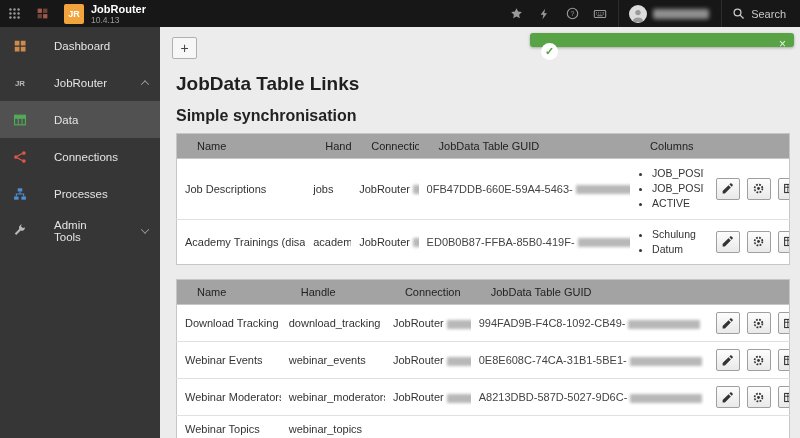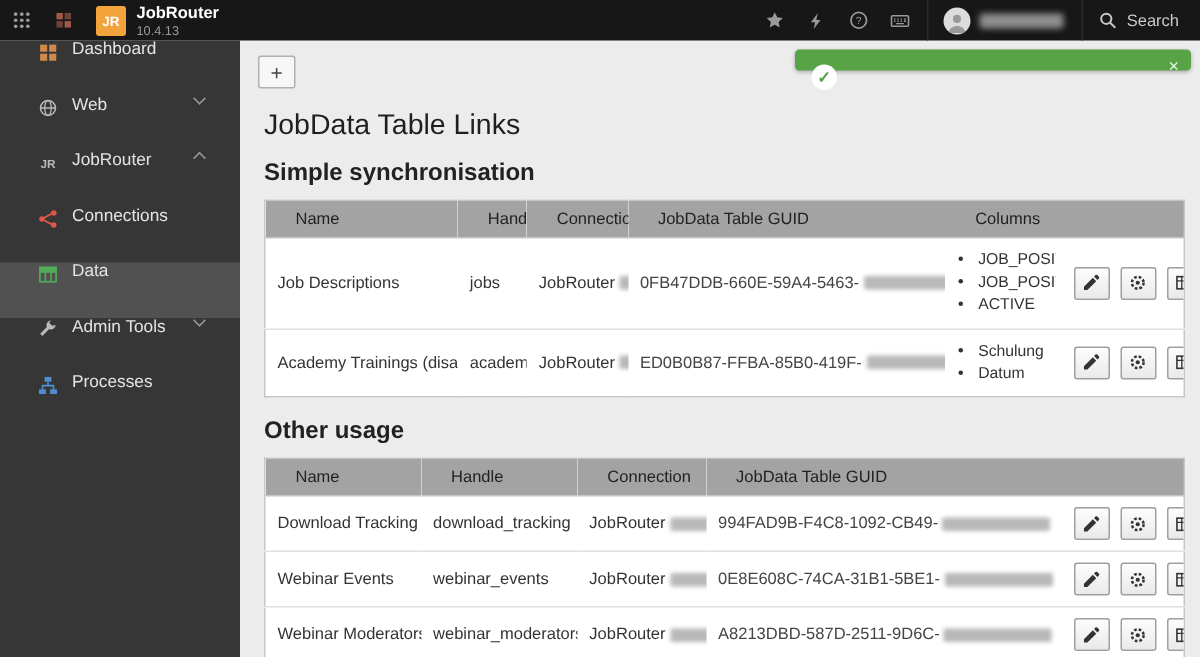--- a/index.html
+++ b/index.html
@@ -15,21 +15,21 @@
   .app-name{font-size:11px;font-weight:bold;color:#fff;line-height:12px}
   .app-ver{font-size:8.5px;color:#9a9a9a;line-height:10px}
   .tb-spacer{flex:1}
   .tb-div{width:1px;height:27px;background:#2d2d2d;margin:0 4px}
   .avatar{width:18px;height:18px;border-radius:50%;background:#dcdcdc;overflow:hidden;display:flex;align-items:flex-end;justify-content:center;margin-left:6px;cursor:pointer}
   .redact-name{display:inline-block;width:56px;height:10px;background:#8f8f8f;filter:blur(2px);border-radius:2px;margin:0 8px 0 6px}
   .search{display:flex;align-items:flex-end;gap:6px;color:#c9c9c9;font-size:11px;margin:0 14px 0 6px;cursor:pointer}
 
   
   .sidebar{position:absolute;top:27px;left:0;width:160px;height:411px;background:#363636}
-  .sb-item{height:37px;display:flex;padding:0 24px;gap:9px;color:#e4e4e4;font-size:11.5px;cursor:pointer}
+  .sb-item{height:37px;display:flex;align-items:center;padding:0 12px;gap:27px;color:#e4e4e4;font-size:11.5px;cursor:pointer}
   .sb-item.active{background:#515151}
   .si{width:15px;height:15px;flex:0 0 15px;color:#b9b9b9;display:inline-flex;align-items:center;justify-content:center}
   .si svg{display:block}
   .c-dash{color:#cf8a4b}
   .c-conn{color:#e0564a}
   .c-data{color:#52ab57}
   .c-proc{color:#4f8fd2}
   .chev{margin-left:auto;width:6px;height:6px;border-right:1.5px solid #9a9a9a;border-bottom:1.5px solid #9a9a9a;transform:rotate(45deg) translate(-1px,-1px)}
   .chev.up{transform:rotate(-135deg) translate(-1px,-1px)}
 
@@ -38,21 +38,21 @@
   .tabstrip{height:36px;position:relative}
   .add-tab{position:absolute;left:12px;top:10px;width:25px;height:22px;background:#f7f7f7;border:1px solid #b0b0b0;border-radius:2px;font-size:14px;line-height:1;color:#444;cursor:pointer}
 
   .toast{position:absolute;top:6px;right:6px;width:264px;background:#57a345;border-radius:3px;color:#fff;padding:7px 24px 7px 38px;z-index:10;box-shadow:0 1px 3px rgba(0,0,0,.3)}
   .toast-check{position:absolute;left:11px;top:10px;width:17px;height:17px;border-radius:50%;background:#fff;color:#57a345;font-size:11px;font-weight:bold;display:flex;align-items:center;justify-content:center}
   .toast-title{font-size:11px;font-weight:bold;line-height:14px}
   .toast-msg{font-size:10px;opacity:.92;line-height:13px}
   .toast-close{position:absolute;right:8px;top:4px;font-size:12px;color:rgba(255,255,255,.85);cursor:pointer}
 
   .content{padding:2px 10px 0 16px}
-  .page-title{font-size:19px;color:#1f1f1f;font-weight:normal;margin:8px 0 12px}
+  .page-title{font-size:19px;color:#1f1f1f;font-weight:bold;margin:8px 0 12px}
   .section-heading{font-size:16px;color:#222;font-weight:bold;margin:4px 0 8px}
 
   table{width:100%;table-layout:fixed;border-collapse:collapse;background:#fff;border:1px solid #c6c6c6;font-size:11px;color:#333;margin-bottom:14px}
   th{text-align:left;font-weight:normal;padding:6px 20px;border-bottom:1px solid #c6c6c6;background:#a3a3a3;color:#222;white-space:nowrap;overflow:hidden}
   td{padding:7px 8px;border-bottom:1px solid #e0e0e0;vertical-align:middle;overflow:hidden;white-space:nowrap}
   tbody tr:last-child td{border-bottom:none}
   .cols{margin:0;padding-left:14px;font-size:10.5px;line-height:1.45;white-space:normal}
   .guid{color:#444}
   .actions{text-align:right;white-space:nowrap}
   .act{width:24px;height:22px;border:1px solid #9f9f9f;border-radius:2px;background:linear-gradient(#fdfdfd,#e9e9e9);margin-left:4px;cursor:pointer;display:inline-flex;align-items:center;justify-content:center;vertical-align:middle;color:#333;padding:0}
@@ -146,81 +146,70 @@
             <rect x="2" y="8.9" width="5.4" height="5.4"></rect>
             <rect x="8.9" y="8.9" width="5.4" height="5.4"></rect>
           </g>
         </svg>
       </span>
     <span>Dashboard</span>
   </div>
   <div class="sb-item">
     <span class="si">
         <svg width="14" height="14" viewBox="0 0 16 16">
-          <circle cx="8" cy="8" r="5.7" fill="none" stroke="currentColor" stroke-width="1.2"></circle>
-          <ellipse cx="8" cy="8" rx="2.5" ry="5.7" fill="none" stroke="currentColor" stroke-width="1"></ellipse>
-          <path d="M2.3 8h11.4" stroke="currentColor" stroke-width="1"></path>
-        </svg>
-      </span>
-    <span>Web</span>
-    <span class="chev"></span>
-  </div>
-  <div class="sb-item">
-    <span class="si">
-        <svg width="14" height="14" viewBox="0 0 16 16">
           <text x="8" y="11.5" font-size="9" font-weight="bold" text-anchor="middle" fill="currentColor">JR</text>
         </svg>
       </span>
     <span>JobRouter</span>
     <span class="chev up"></span>
+  </div>
+  <div class="sb-item active">
+    <span class="si c-data">
+        <svg width="14" height="14" viewBox="0 0 16 16">
+          <rect x="1.8" y="2.5" width="12.4" height="11" fill="none" stroke="currentColor" stroke-width="1.3"></rect>
+          <path d="M1.8 6h12.4M6 6v7.5M10.3 6v7.5" stroke="currentColor" stroke-width="1.2"></path>
+          <rect x="1.8" y="2.5" width="12.4" height="3.5" fill="currentColor"></rect>
+        </svg>
+      </span>
+    <span>Data</span>
   </div>
   <div class="sb-item">
     <span class="si c-conn">
         <svg width="14" height="14" viewBox="0 0 16 16">
           <g fill="currentColor">
             <circle cx="3.4" cy="8" r="2.1"></circle>
             <circle cx="12.4" cy="3.4" r="2.1"></circle>
             <circle cx="12.4" cy="12.6" r="2.1"></circle>
           </g>
           <path d="M5 7l5.6-2.9M5 9l5.6 2.9" stroke="currentColor" stroke-width="1.3"></path>
         </svg>
       </span>
     <span>Connections</span>
   </div>
-  <div class="sb-item active">
-    <span class="si c-data">
-        <svg width="14" height="14" viewBox="0 0 16 16">
-          <rect x="1.8" y="2.5" width="12.4" height="11" fill="none" stroke="currentColor" stroke-width="1.3"></rect>
-          <path d="M1.8 6h12.4M6 6v7.5M10.3 6v7.5" stroke="currentColor" stroke-width="1.2"></path>
-          <rect x="1.8" y="2.5" width="12.4" height="3.5" fill="currentColor"></rect>
-        </svg>
-      </span>
-    <span>Data</span>
-  </div>
-  <div class="sb-item">
-    <span class="si">
-        <svg width="14" height="14" viewBox="0 0 16 16">
-          <path fill="currentColor" d="M13.8 4.1a3.6 3.6 0 01-5 3.3l-5.1 5.1-1.7-1.7 5.1-5.1a3.6 3.6 0 013.3-5l-1.6 1.6 2.4 2.4 2.6-.6z"></path>
-        </svg>
-      </span>
-    <span>Admin Tools</span>
-    <span class="chev"></span>
-  </div>
   <div class="sb-item">
     <span class="si c-proc">
         <svg width="14" height="14" viewBox="0 0 16 16">
           <g fill="currentColor">
             <rect x="5.4" y="1.5" width="5.2" height="3.6"></rect>
             <rect x="1.2" y="10.9" width="5.2" height="3.6"></rect>
             <rect x="9.6" y="10.9" width="5.2" height="3.6"></rect>
           </g>
           <path d="M8 5.1v3M3.8 10.9V8.1h8.4v2.8" fill="none" stroke="currentColor" stroke-width="1.2"></path>
         </svg>
       </span>
     <span>Processes</span>
+  </div>
+  <div class="sb-item">
+    <span class="si">
+        <svg width="14" height="14" viewBox="0 0 16 16">
+          <path fill="currentColor" d="M13.8 4.1a3.6 3.6 0 01-5 3.3l-5.1 5.1-1.7-1.7 5.1-5.1a3.6 3.6 0 013.3-5l-1.6 1.6 2.4 2.4 2.6-.6z"></path>
+        </svg>
+      </span>
+    <span>Admin Tools</span>
+    <span class="chev"></span>
   </div>
 </nav>
 
 <main class="main">
 
   <div class="tabstrip">
     <button class="add-tab">+</button>
   </div>
 
   <div class="toast">
@@ -311,21 +300,20 @@
                 <svg width="13" height="13" viewBox="0 0 16 16">
                   <rect x="2" y="3" width="12" height="10" fill="none" stroke="currentColor" stroke-width="1.3"></rect>
                   <path d="M2 6.5h12M6 3v10M10 3v10" stroke="currentColor" stroke-width="1.1"></path>
                 </svg>
               </button>
           </td>
         </tr>
       </tbody>
     </table>
 
-    <h2 class="section-heading">Other usage</h2>
     <table>
       <colgroup>
           <col style="width:17%">
           <col style="width:17%">
           <col style="width:14%">
           <col style="width:38%">
           <col style="width:14%">
         </colgroup>
       <thead>
         <tr>
@@ -384,21 +372,21 @@
                   <rect x="2" y="3" width="12" height="10" fill="none" stroke="currentColor" stroke-width="1.3"></rect>
                   <path d="M2 6.5h12M6 3v10M10 3v10" stroke="currentColor" stroke-width="1.1"></path>
                 </svg>
               </button>
           </td>
         </tr>
         <tr>
           <td>Webinar Moderators</td>
           <td>webinar_moderators</td>
           <td><span>JobRouter</span><span class="redact r-conn"></span></td>
-          <td class="guid"><span>A8213DBD-587D-2511-9D6C-</span><span class="redact r-guid"></span></td>
+          <td class="guid"><span>A8213DBD-587D-5027-9D6C-</span><span class="redact r-guid"></span></td>
           <td class="actions">
             <button class="act">
                 <svg width="13" height="13" viewBox="0 0 16 16">
                   <path fill="currentColor" d="M12.9 1.7l1.4 1.4c.4.4.4 1 0 1.4l-1.2 1.2-2.8-2.8 1.2-1.2c.4-.4 1-.4 1.4 0zM2 11.2L9.3 3.9l2.8 2.8L4.8 14H2v-2.8z"></path>
                 </svg>
               </button>
             <button class="act">
                 <svg width="13" height="13" viewBox="0 0 16 16">
                   <circle cx="8" cy="8" r="4.8" fill="none" stroke="currentColor" stroke-width="2.1" stroke-dasharray="2.2 1.6"></circle>
                   <circle cx="8" cy="8" r="1.7" fill="currentColor"></circle>

